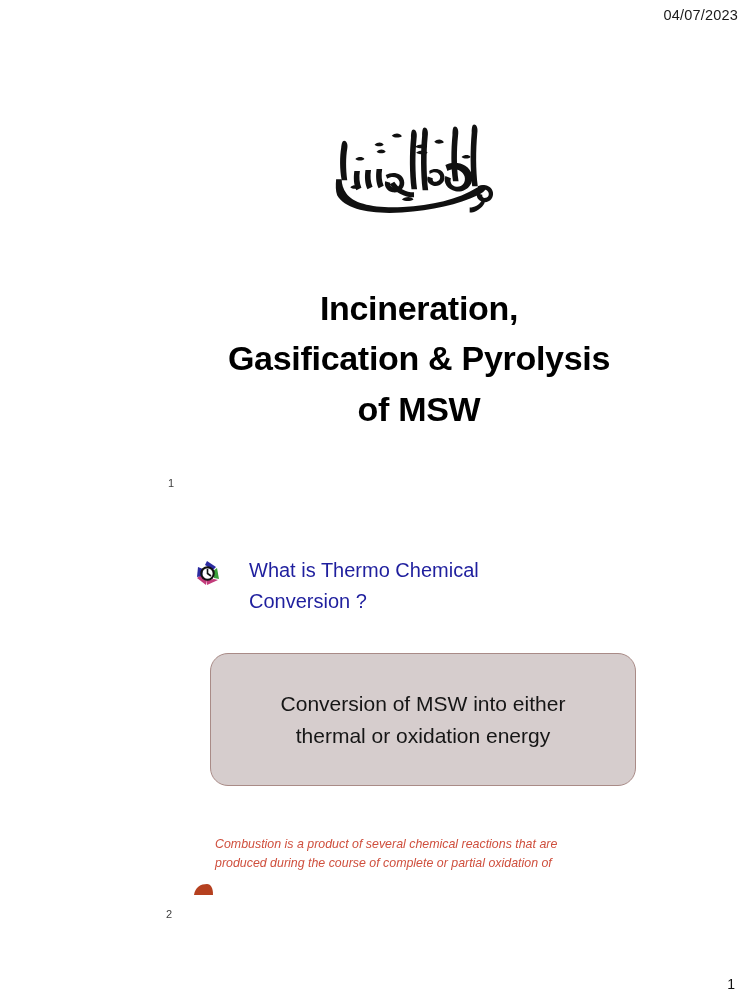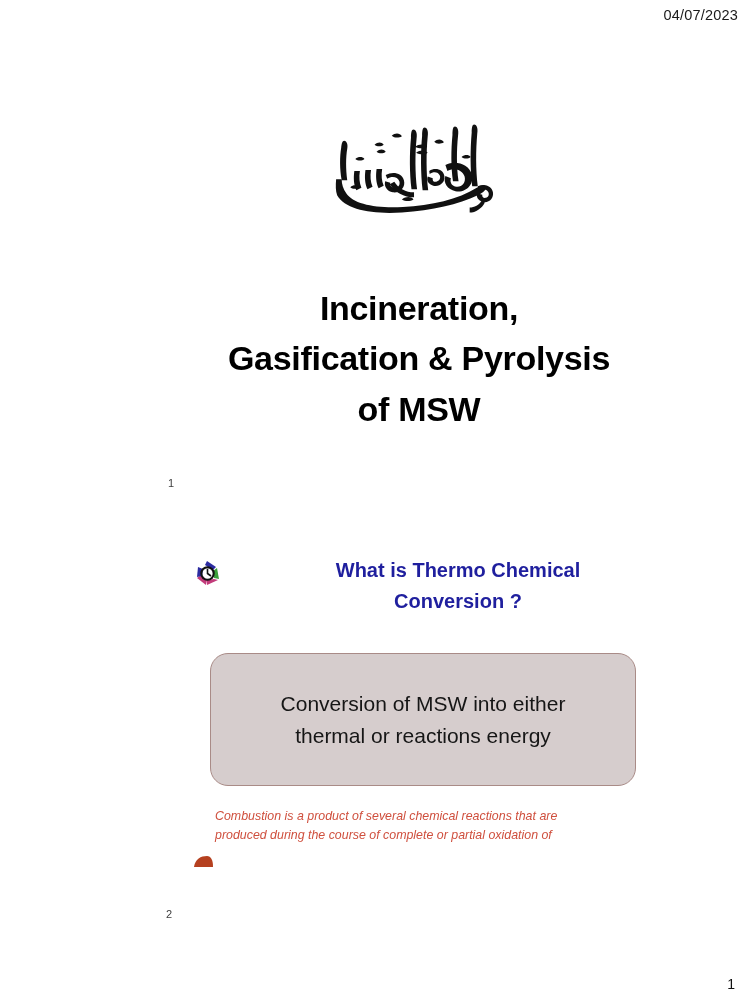--- a/index.html
+++ b/index.html
@@ -98,26 +98,26 @@
   .heading-bullet-icon {
     position: absolute;
     left: 150px;
     top: 4px;
     width: 28px;
     height: 28px;
   }
   .heading-bullet-icon svg { display: block; width: 100%; height: 100%; }
   .heading-text {
     position: absolute;
-    left: 214px;
+    left: 205px;
     top: 0;
     width: 400px;
-    text-align: center;
+    text-align: left;
     font-size: 20px;
-    font-weight: bold;
+    font-weight: normal;
     line-height: 1.55;
     color: #1f1f9e;
     font-family: "Liberation Sans", sans-serif;
   }
 
   
   .callout-box {
     position: absolute;
     left: 166px;
     top: 143px;
@@ -139,21 +139,21 @@
     color: #161616;
     font-family: "Liberation Sans", sans-serif;
     padding: 0 10px;
     box-sizing: border-box;
   }
 
   
   .note-block {
     position: absolute;
     left: 171px;
-    top: 297px;
+    top: 325px;
     width: 420px;
   }
   .note-line {
     font-size: 12.4px;
     font-style: italic;
     line-height: 1.53;
     color: #cf4f3d;
     font-family: "Liberation Sans", sans-serif;
     white-space: nowrap;
   }
@@ -250,21 +250,21 @@
 
       <div class="heading-text">
         <div>What is Thermo Chemical</div>
         <div>Conversion ?</div>
       </div>
     </div>
 
     <div class="callout-box">
       <div class="callout-text">
         <div>Conversion of MSW into either</div>
-        <div>thermal or reactions energy</div>
+        <div>thermal or oxidation energy</div>
       </div>
     </div>
 
     <div class="note-block">
       <div class="note-shape-icon">
         <svg viewBox="0 0 19 11" xmlns="http://www.w3.org/2000/svg" aria-hidden="true">
           <path d="M0 11 C 1 3, 7 0, 13 0 C 17 0, 19 4, 19 11 Z" fill="#b5401f"></path>
         </svg>
       </div>
       <div class="note-line">Combustion is a product of several chemical reactions that are</div>

